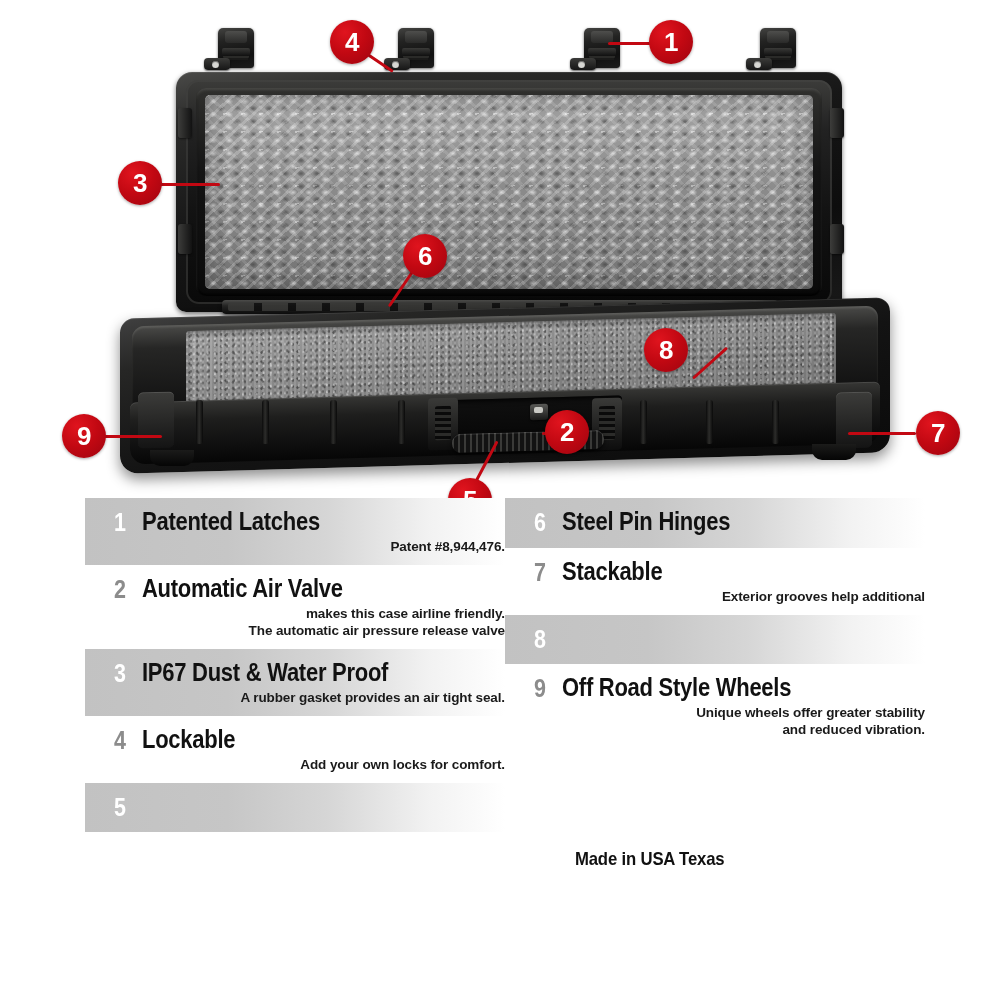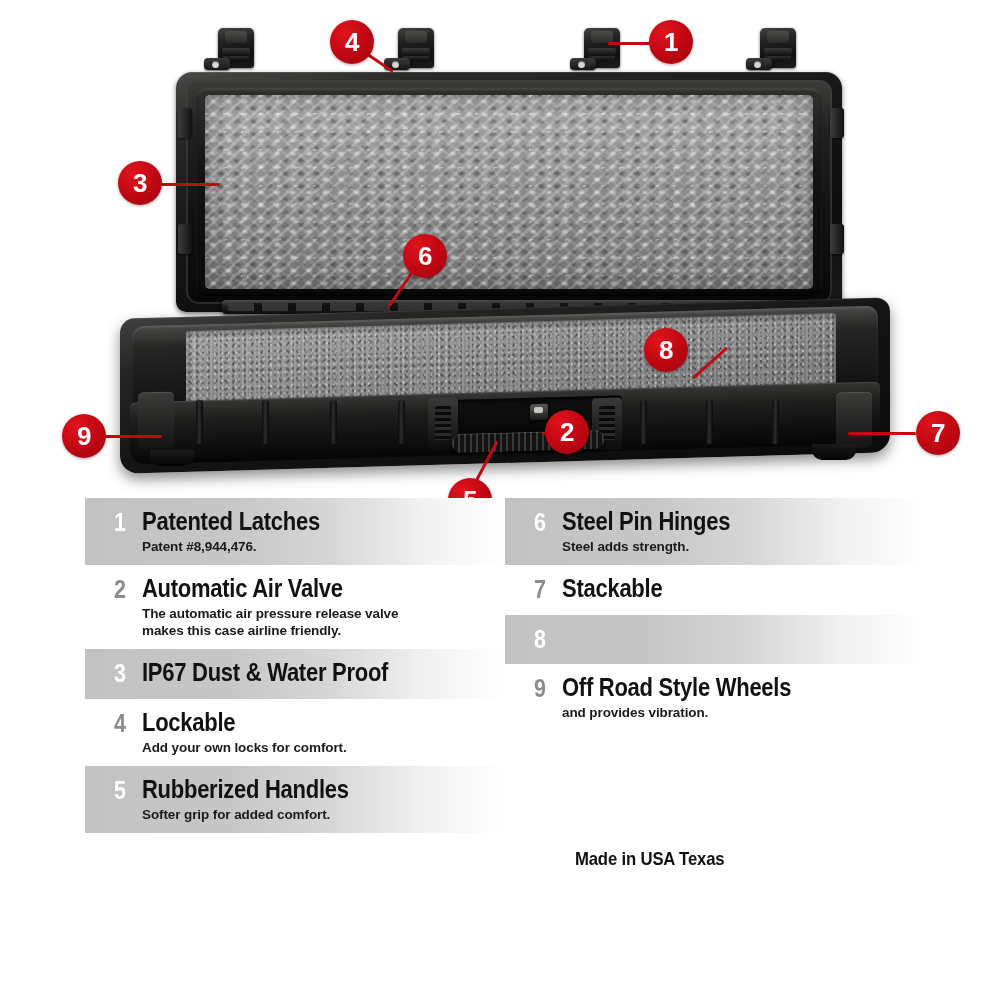--- a/index.html
+++ b/index.html
@@ -225,20 +225,21 @@
   .ftitle{
     font-family:"Liberation Sans Narrow","Liberation Sans","DejaVu Sans",sans-serif;
     font-weight:bold;font-size:25px;line-height:28px;color:#111;
     letter-spacing:-0.3px;transform:scaleX(.88);transform-origin:left center;
     white-space:nowrap;margin-bottom:3px;
   }
   .fdesc{
     font-family:"Liberation Sans","DejaVu Sans",sans-serif;
     font-weight:bold;font-size:13.5px;line-height:17px;color:#1a1a1a;
     letter-spacing:-0.1px;
+    text-align:right;
   }
   .fdesc div{white-space:nowrap;}
   #made{
     position:absolute;left:575px;top:350px;
     font-family:"Liberation Sans Narrow","Liberation Sans","DejaVu Sans",sans-serif;
     font-weight:bold;font-size:19px;color:#111;letter-spacing:-0.2px;
     transform:scaleX(.88);transform-origin:left center;white-space:nowrap;
   }
 </style>
 </head>
@@ -345,91 +346,87 @@
               </div>
             </div>
           </div>
         </div>
         <div class="frow">
           <div class="inner">
             <div class="fnum">2</div>
             <div class="ftext">
               <div class="ftitle">Automatic Air Valve</div>
               <div class="fdesc">
+                <div>makes this case airline friendly.</div>
                 <div>The automatic air pressure release valve</div>
-                <div>makes this case airline friendly.</div>
               </div>
             </div>
           </div>
         </div>
         <div class="frow band">
           <div class="inner">
             <div class="fnum">3</div>
             <div class="ftext">
               <div class="ftitle">IP67 Dust &amp; Water Proof</div>
+              <div class="fdesc">
+                <div>A rubber gasket provides an air tight seal.</div>
+              </div>
             </div>
           </div>
         </div>
         <div class="frow">
           <div class="inner">
             <div class="fnum">4</div>
             <div class="ftext">
               <div class="ftitle">Lockable</div>
               <div class="fdesc">
                 <div>Add your own locks for comfort.</div>
               </div>
             </div>
           </div>
         </div>
         <div class="frow band">
           <div class="inner">
             <div class="fnum">5</div>
-            <div class="ftext">
-              <div class="ftitle">Rubberized Handles</div>
-              <div class="fdesc">
-                <div>Softer grip for added comfort.</div>
-              </div>
-            </div>
           </div>
         </div>
       </div>
     <div class="col col-right" id="col-right">
         <div class="frow band">
           <div class="inner">
             <div class="fnum">6</div>
             <div class="ftext">
               <div class="ftitle">Steel Pin Hinges</div>
-              <div class="fdesc">
-                <div>Steel adds strength.</div>
-              </div>
             </div>
           </div>
         </div>
         <div class="frow">
           <div class="inner">
             <div class="fnum">7</div>
             <div class="ftext">
               <div class="ftitle">Stackable</div>
               <div class="fdesc">
+                <div>Exterior grooves help additional</div>
               </div>
             </div>
           </div>
         </div>
         <div class="frow band">
           <div class="inner">
             <div class="fnum">8</div>
           </div>
         </div>
         <div class="frow">
           <div class="inner">
             <div class="fnum">9</div>
             <div class="ftext">
               <div class="ftitle">Off Road Style Wheels</div>
               <div class="fdesc">
-                <div>and provides vibration.</div>
+                <div>Unique wheels offer greater stability</div>
+                <div>and reduced vibration.</div>
               </div>
             </div>
           </div>
         </div>
       </div>
     <div id="made">Made in USA Texas</div>
   </div>
 
 </div>
 

